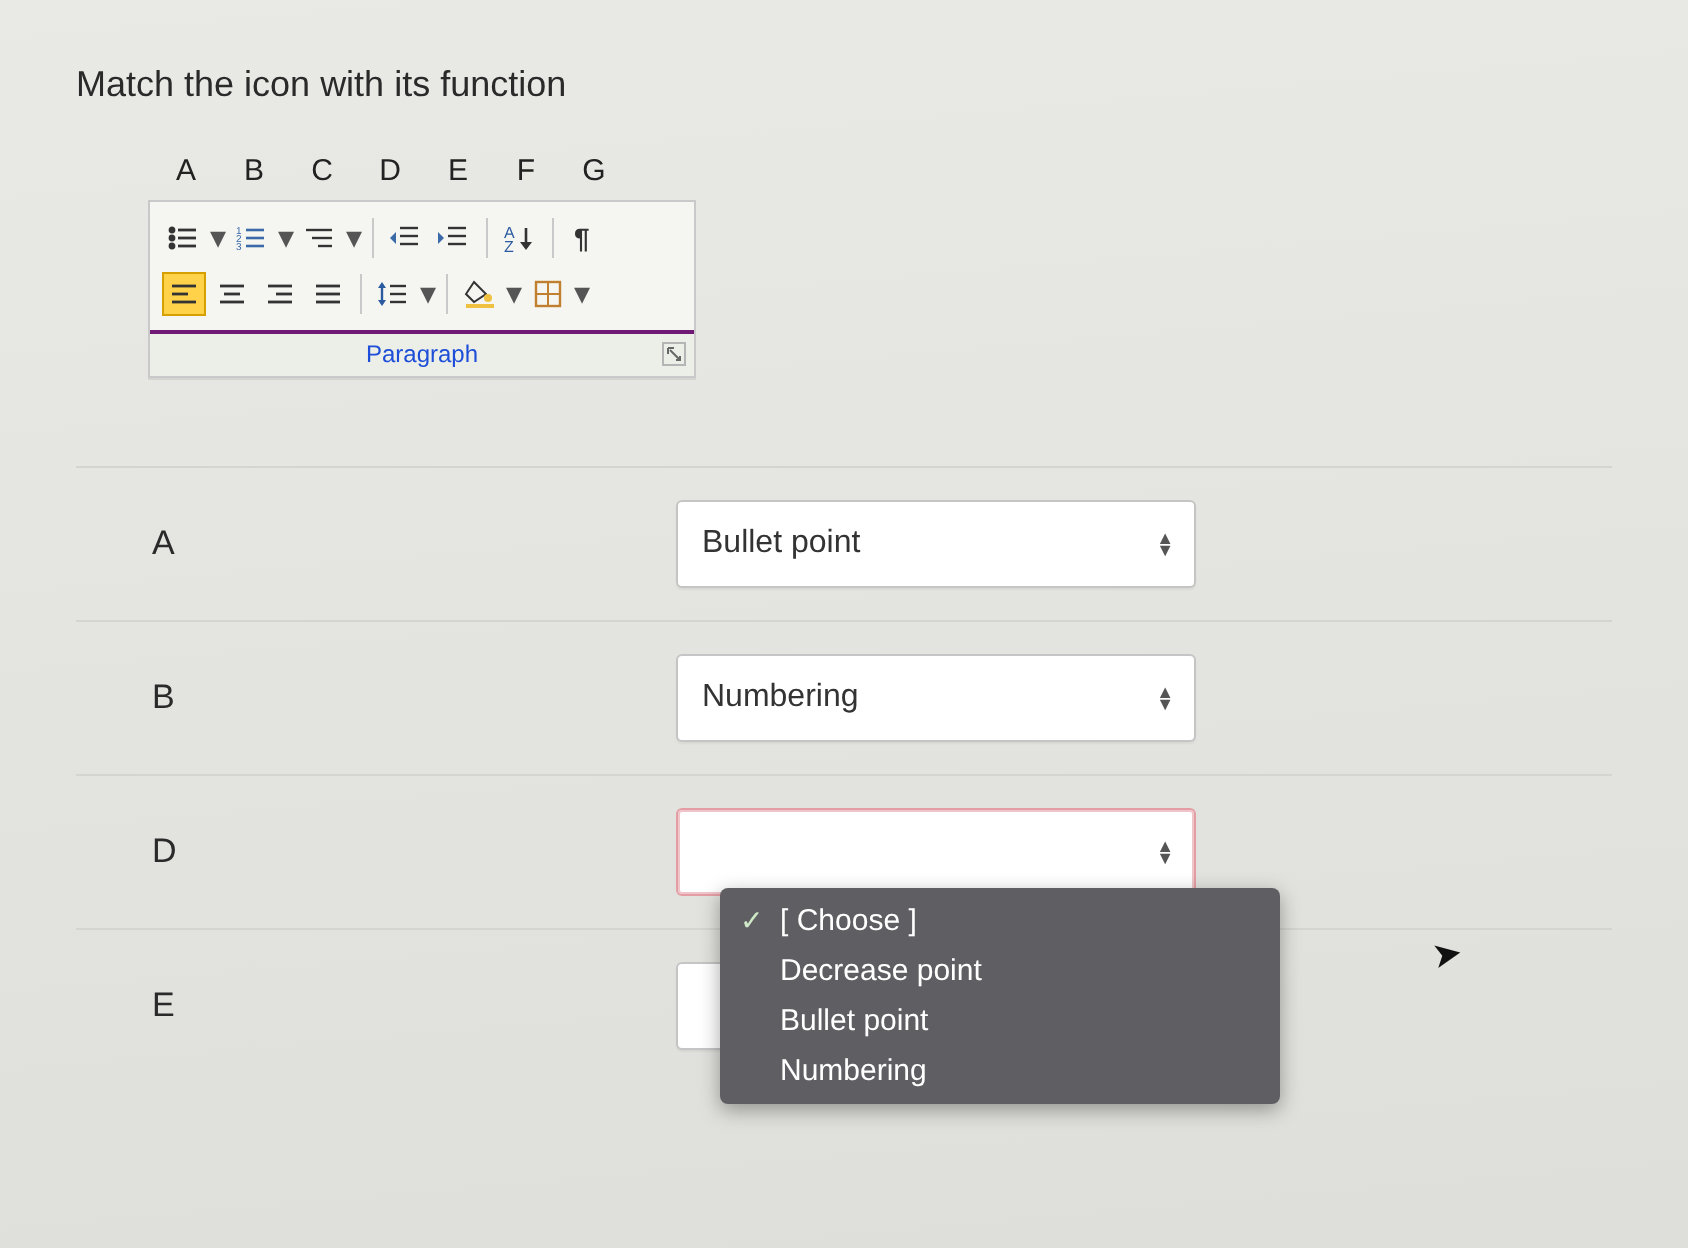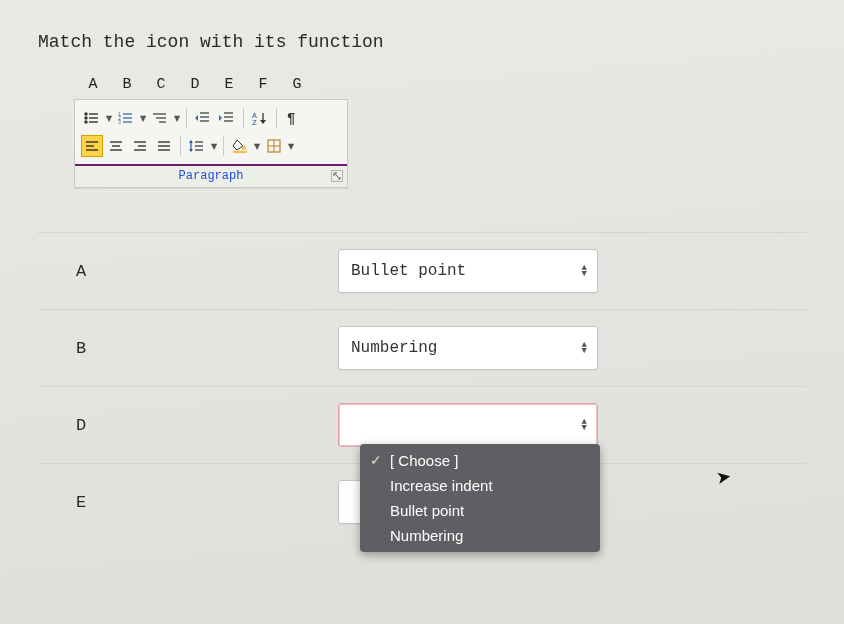--- a/index.html
+++ b/index.html
@@ -10,21 +10,20 @@
     height: 624px;
     background: #e5e6e1;
     background: linear-gradient(175deg, #e9eae5 0%, #dedfda 100%);
     font-family: "Segoe UI", Arial, sans-serif;
     color: #2a2a2a;
     overflow: hidden;
     position: relative;
   }
   .page {
     padding: 32px 38px 0 38px;
-    font-family: Liberation Mono, monospace;
   }
   .question-title {
     font-size: 18px;
     font-weight: 400;
     color: #2a2a2a;
     margin-bottom: 24px;
   }
   .column-letters {
     display: flex;
     gap: 0;
@@ -136,21 +135,21 @@
     display:flex;
     flex-direction:column;
     line-height:6px;
     font-size:9px;
     color:#555;
   }
   .dropdown-popup {
     position: absolute;
     left: 360px;
     top: 444px;
-    width: 240px;
+    width: 280px;
     background: #5f5f63;
     border-radius: 4px;
     box-shadow: 0 3px 10px rgba(0,0,0,0.35);
     color: #fff;
     font-size: 15px;
     padding: 4px 0;
     z-index: 10;
   }
   .dd-item {
     padding: 4px 14px 4px 30px;
@@ -406,18 +405,18 @@
             <span>▼</span>
           </span>
       </div>
     </div>
 
   </div>
 </div>
 
 <div class="dropdown-popup">
   <div class="dd-item sel">[ Choose ]</div>
-  <div class="dd-item">Increase indent</div>
+  <div class="dd-item">Decrease point</div>
   <div class="dd-item">Bullet point</div>
   <div class="dd-item">Numbering</div>
 </div>
 
 <div class="cursor-arrow">➤</div>
 
 </body></html>

